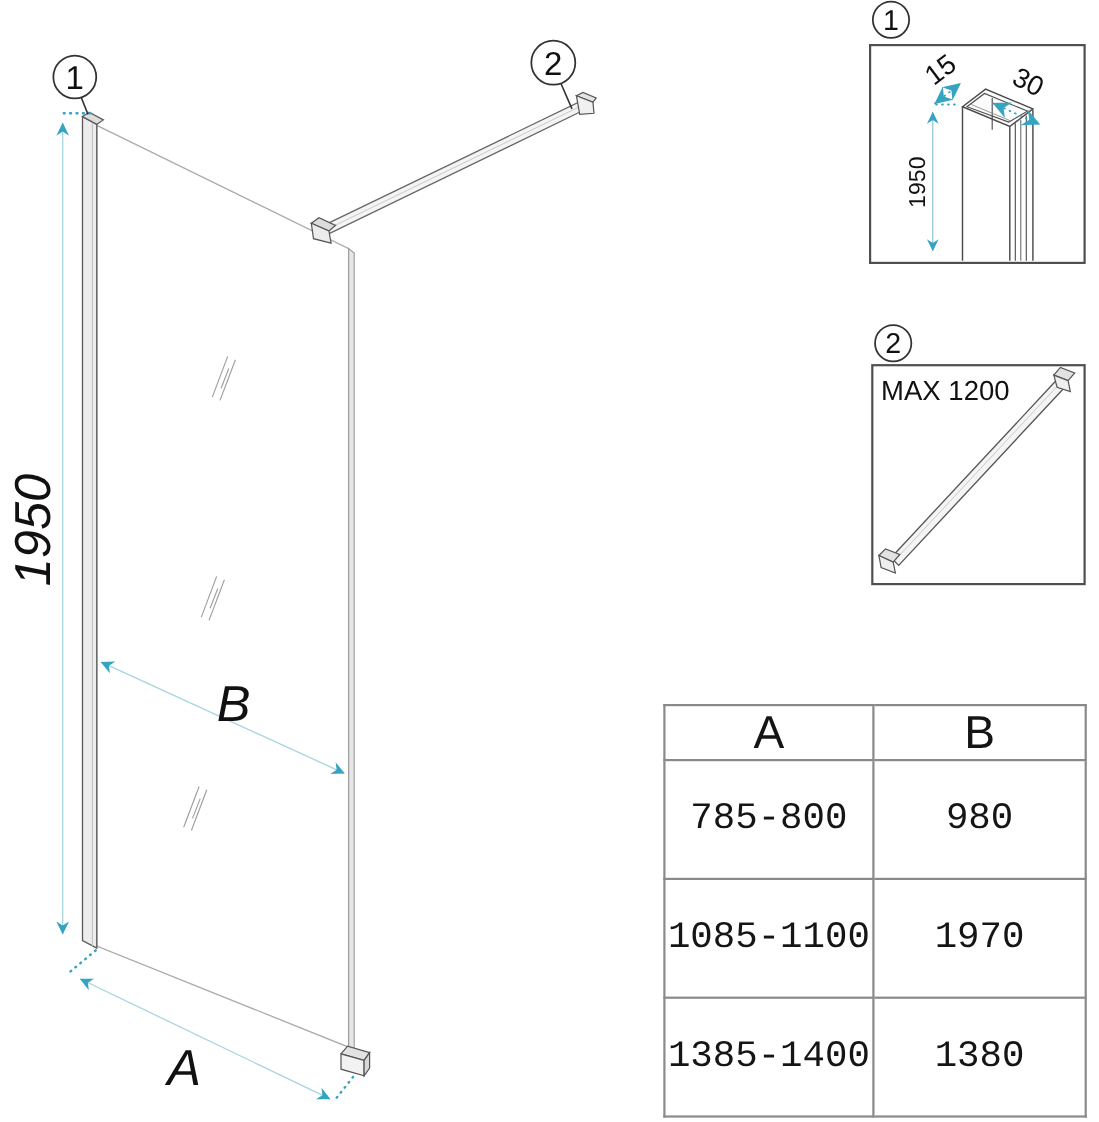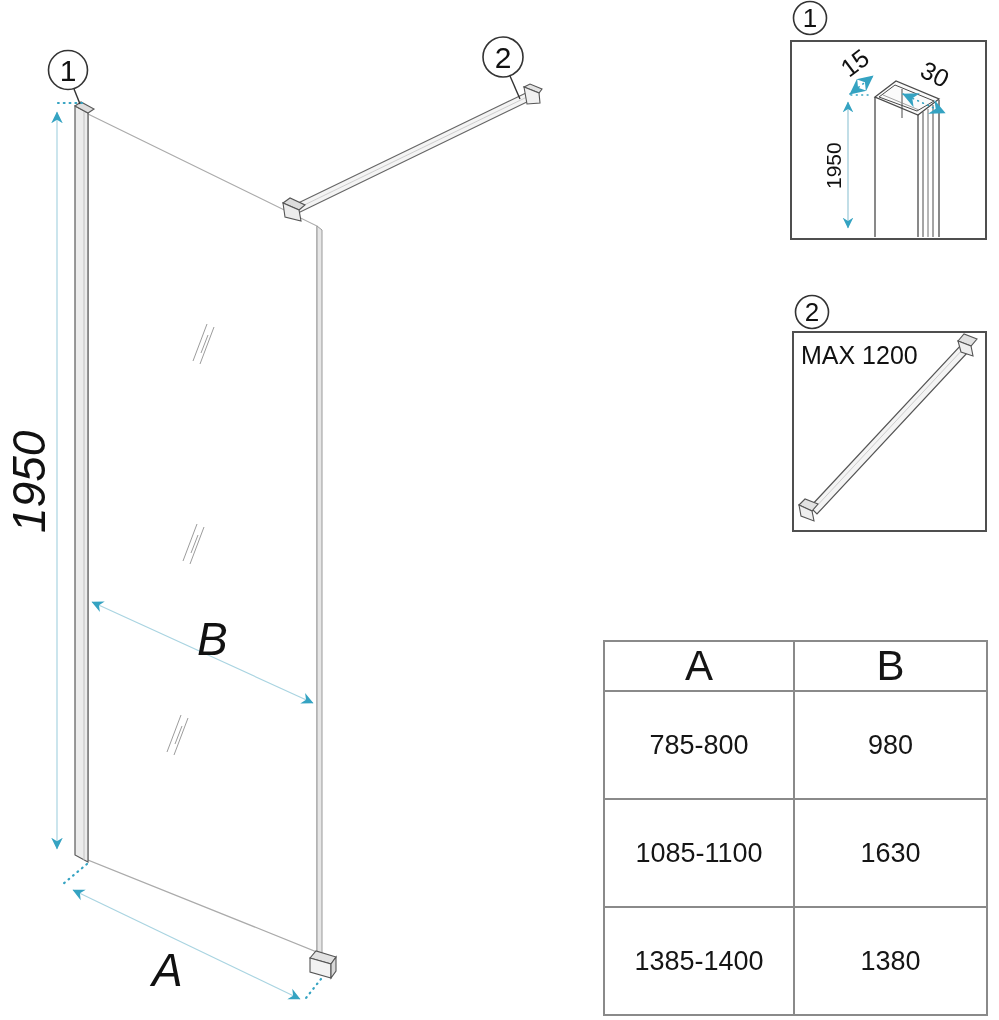--- a/index.html
+++ b/index.html
@@ -14,21 +14,21 @@
   .callout-num-sm{font-size:26px;}
   .size-table{
     position:absolute;left:603px;top:640px;width:383px;height:376px;
     border-collapse:collapse;table-layout:fixed;background:#fff;
   }
   .size-table th,.size-table td{
     border:2px solid #8a8a8a;text-align:center;vertical-align:middle;
     padding:0;font-weight:400;color:#151515;overflow:hidden;
   }
   .size-table th{font-size:42px;height:45px;}
-  .size-table td{font-size:27px;height:45px;}
+  .size-table td{font-size:34px;height:45px;font-family:Liberation Mono, monospace;}
   .col-a{width:190px;}
   .col-b{width:193px;}
 </style>
 </head>
 <body>
 
 <div class="canvas">
 
   <svg width="999" height="1020" viewBox="0 0 999 1020">
     <defs>
@@ -168,21 +168,21 @@
         <th>B</th>
       </tr>
     </thead>
     <tbody>
       <tr>
         <td>785-800</td>
         <td>980</td>
       </tr>
       <tr>
         <td>1085-1100</td>
-        <td>1630</td>
+        <td>1970</td>
       </tr>
       <tr>
         <td>1385-1400</td>
         <td>1380</td>
       </tr>
     </tbody>
   </table>
 
 </div>
 

